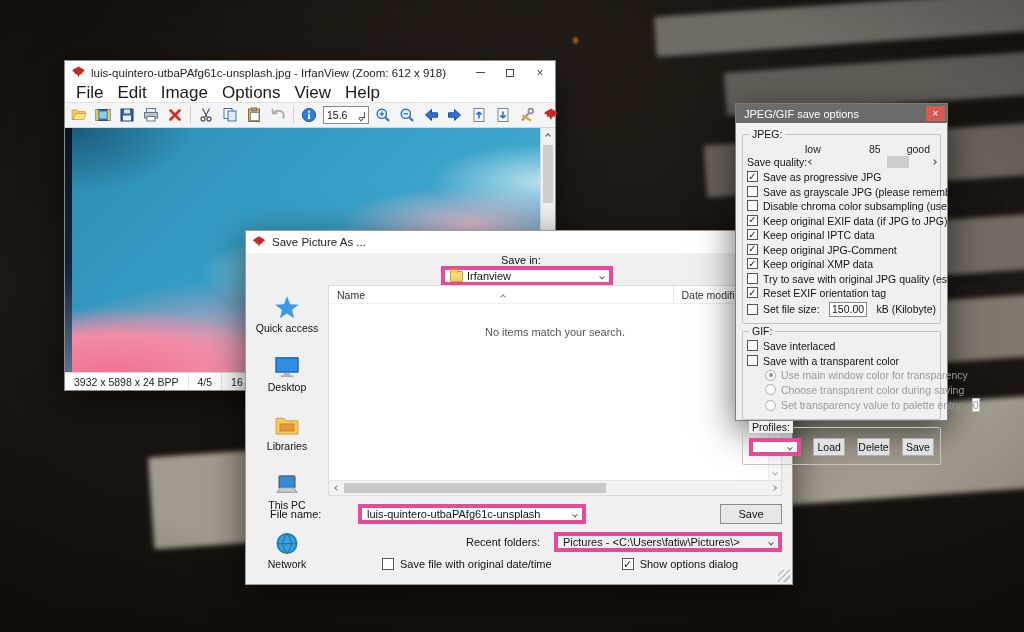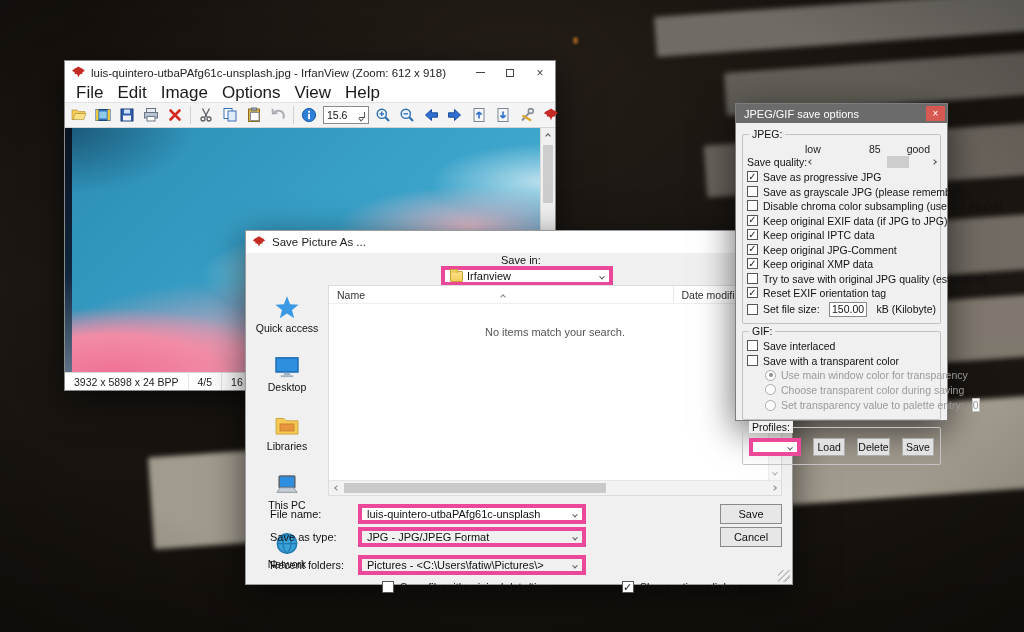--- a/index.html
+++ b/index.html
@@ -446,29 +446,21 @@
 
   <div class="fields">
     <div class="frow">
       <span class="flbl">File name:</span>
       <span class="combo">
         <span>luis-quintero-utbaPAfg61c-unsplash</span>
         <span class="chev-wrap"><span class="chev down small"></span></span>
       </span>
       <span class="btn">Save</span>
     </div>
-    <div class="frow">
-      <span class="flbl">Save as type:</span>
-      <span class="combo gray">
-        <span>JPG - JPG/JPEG Format</span>
-        <span class="chev-wrap"><span class="chev down small"></span></span>
-      </span>
-      <span class="btn cancel">Cancel</span>
-    </div>
-    <div class="frow" style="margin-top:8px;">
+    <div class="frow" style="margin-top:8px;justify-content:flex-end;">
       <span class="flbl">Recent folders:</span>
       <span class="combo gray">
         <span style="white-space:nowrap;overflow:hidden;">Pictures  -  &lt;C:\Users\fatiw\Pictures\&gt;</span>
         <span class="chev-wrap"><span class="chev down small"></span></span>
       </span>
     </div>
     <div class="check-row">
       <span class="checkbox">✓</span>
       <span class="clbl">Save file with original date/time</span>
       <span class="gap"></span>

